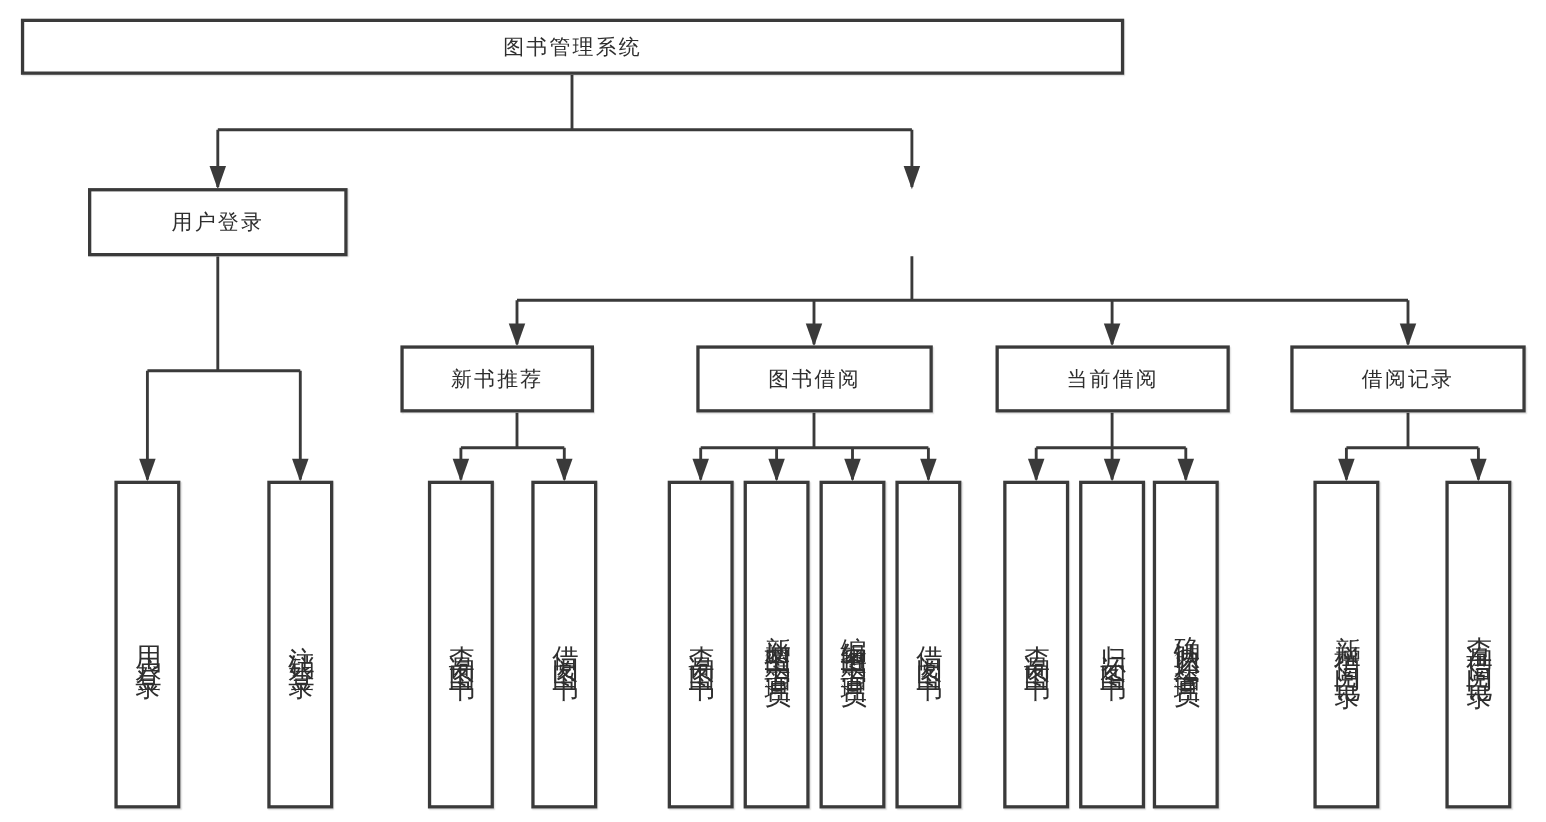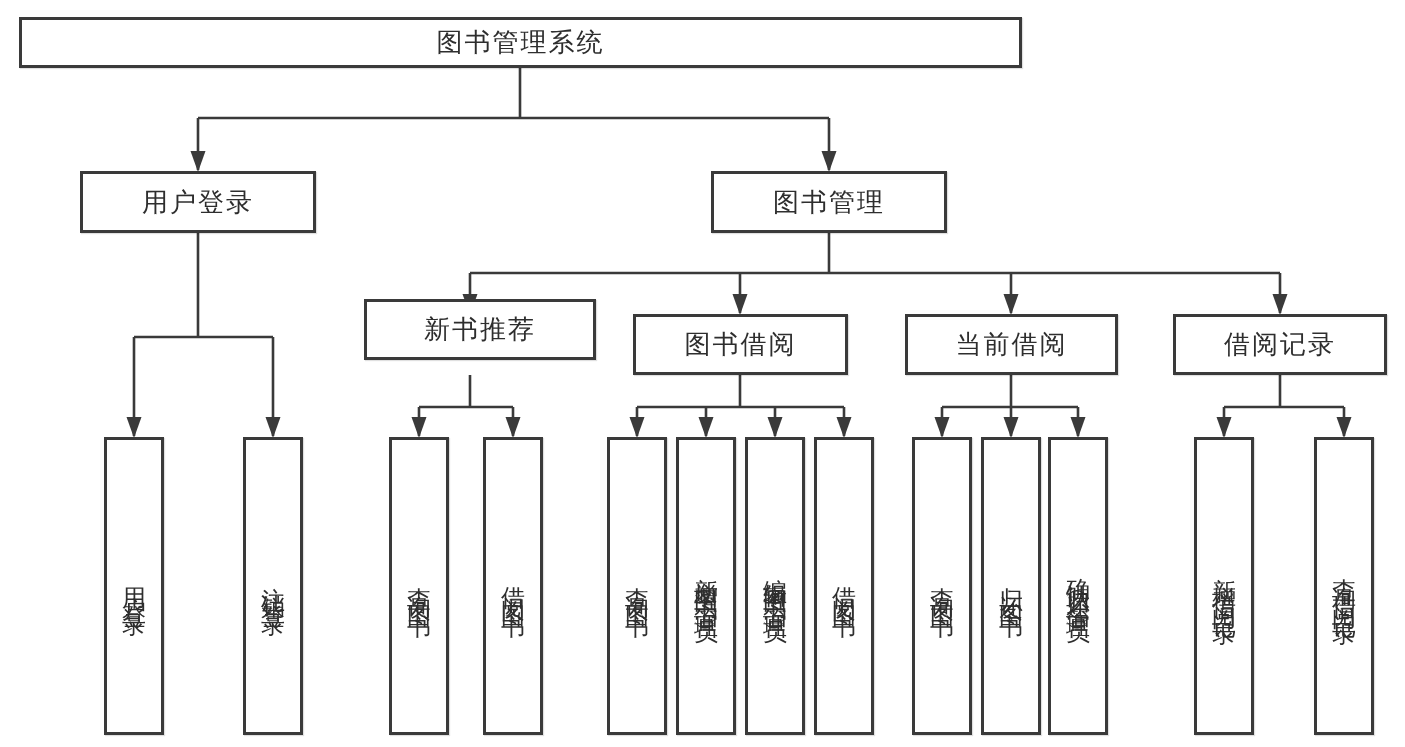--- a/index.html
+++ b/index.html
@@ -23,21 +23,21 @@
   }
   .box{
     position:absolute;
     background:#fff;
     border:3px solid var(--line);
     display:flex;align-items:center;justify-content:center;
     color:var(--text);
     box-shadow:1px 1px 1px rgba(0,0,0,0.12);
   }
   .hlabel{
-    font-size:26px;
+    font-size:19px;
     letter-spacing:2px;
     white-space:nowrap;
     color:var(--text);
   }
   .leaf .vlabel{
     writing-mode:vertical-rl;
     text-orientation:mixed;
     font-size:24px;
     letter-spacing:9px;
     line-height:1;
@@ -93,25 +93,22 @@
       </g>
   </svg>
 
   <div class="box" style="left:19px;top:17px;width:1003px;height:51px">
     <span class="hlabel">图书管理系统</span>
   </div>
 
   <div class="box" style="left:80px;top:171px;width:236px;height:62px">
     <span class="hlabel">用户登录</span>
   </div>
-  <div class="box" style="left:711px;top:171px;width:236px;height:62px">
-    <span class="hlabel">图书管理</span>
-  </div>
 
-  <div class="box" style="left:364px;top:299px;width:232px;height:61px">
+  <div class="box" style="left:364px;top:314px;width:176px;height:61px">
     <span class="hlabel">新书推荐</span>
   </div>
   <div class="box" style="left:905px;top:314px;width:213px;height:61px">
     <span class="hlabel">当前借阅</span>
   </div>
   <div class="box" style="left:633px;top:314px;width:215px;height:61px">
     <span class="hlabel">图书借阅</span>
   </div>
   <div class="box" style="left:1173px;top:314px;width:214px;height:61px">
     <span class="hlabel">借阅记录</span>

